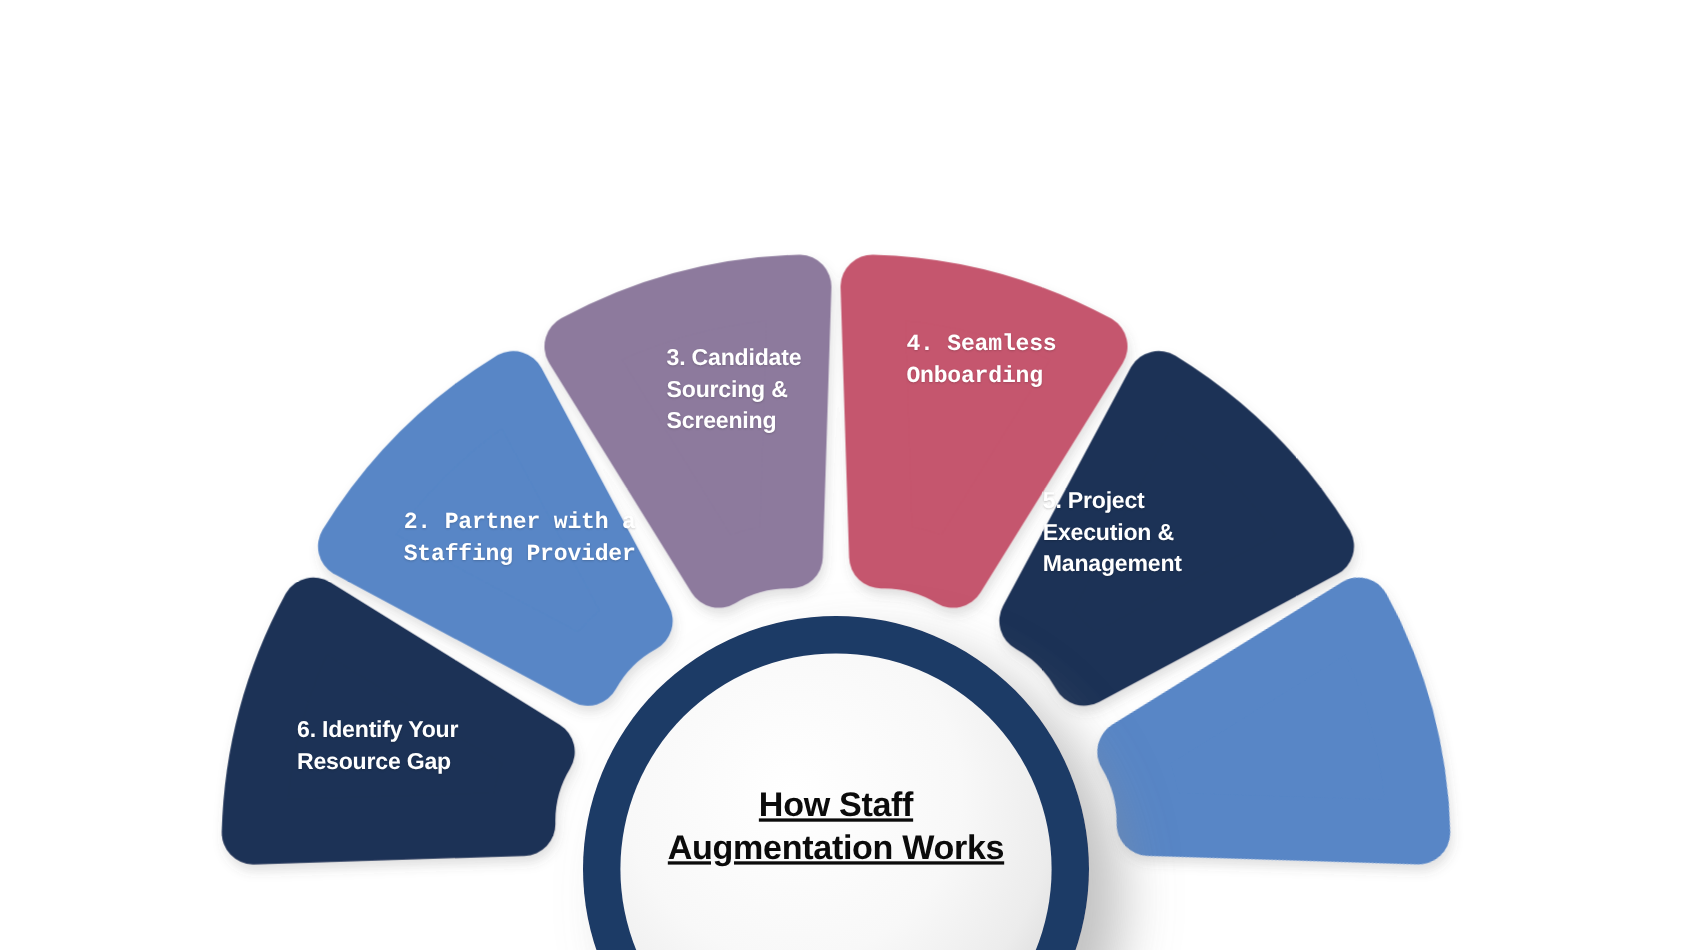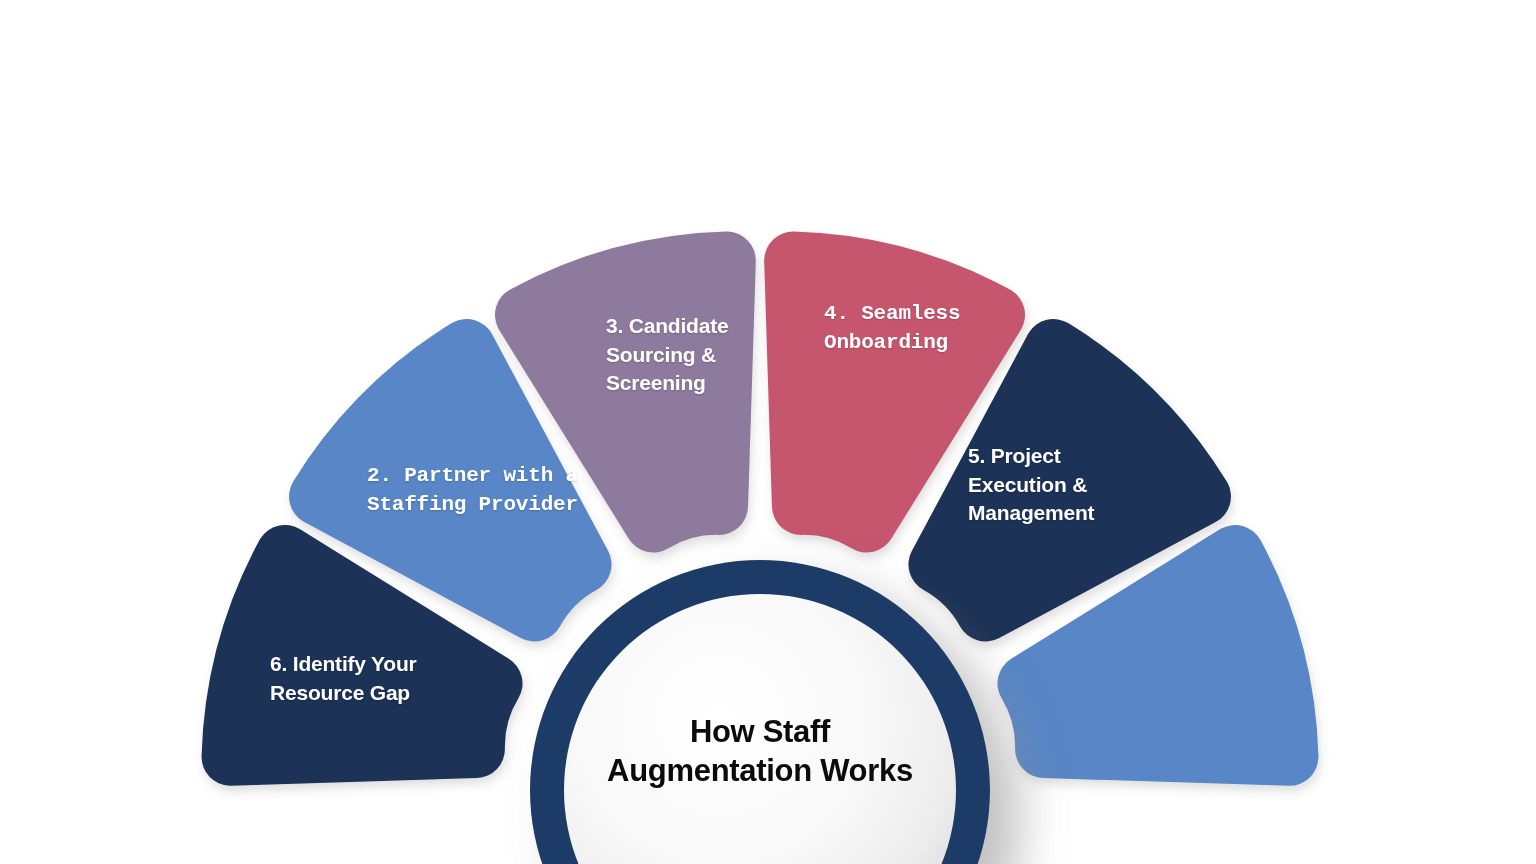--- a/index.html
+++ b/index.html
@@ -19,34 +19,35 @@
     line-height:28.5px;
     letter-spacing:-0.2px;
     white-space:pre-line;
     text-shadow:0 1px 2px rgba(0,0,0,0.18);
     pointer-events:none;
   }
   .lbl-1{left:270px;top:650px;}
   .lbl-2{left:367px;top:462px;font-family:Liberation Mono, monospace;}
   .lbl-3{left:578px;top:312px;margin-left:28px;}
   .lbl-4{left:824px;top:300px;font-family:Liberation Mono, monospace;}
-  .lbl-5{left:968px;top:442px;}
+  .lbl-5{left:948px;top:442px;}
   .lbl-6{left:1088px;top:650px;}
   .center-title{
     position:absolute;
     left:760px;top:712px;
     transform:translateX(-50%);
     width:460px;
     text-align:center;
     color:#0b0b0b;
     font-size:31px;
     font-weight:700;
     line-height:39px;
     letter-spacing:-0.3px;
     white-space:pre-line;
+    text-decoration:underline;
   }
 </style>
 </head>
 <body>
 
 <div class="stage">
 
   <svg width="1536" height="864" viewBox="0 0 1536 864">
     <defs>
       <radialGradient id="sphereGrad" cx="40%" cy="32%" r="78%">

